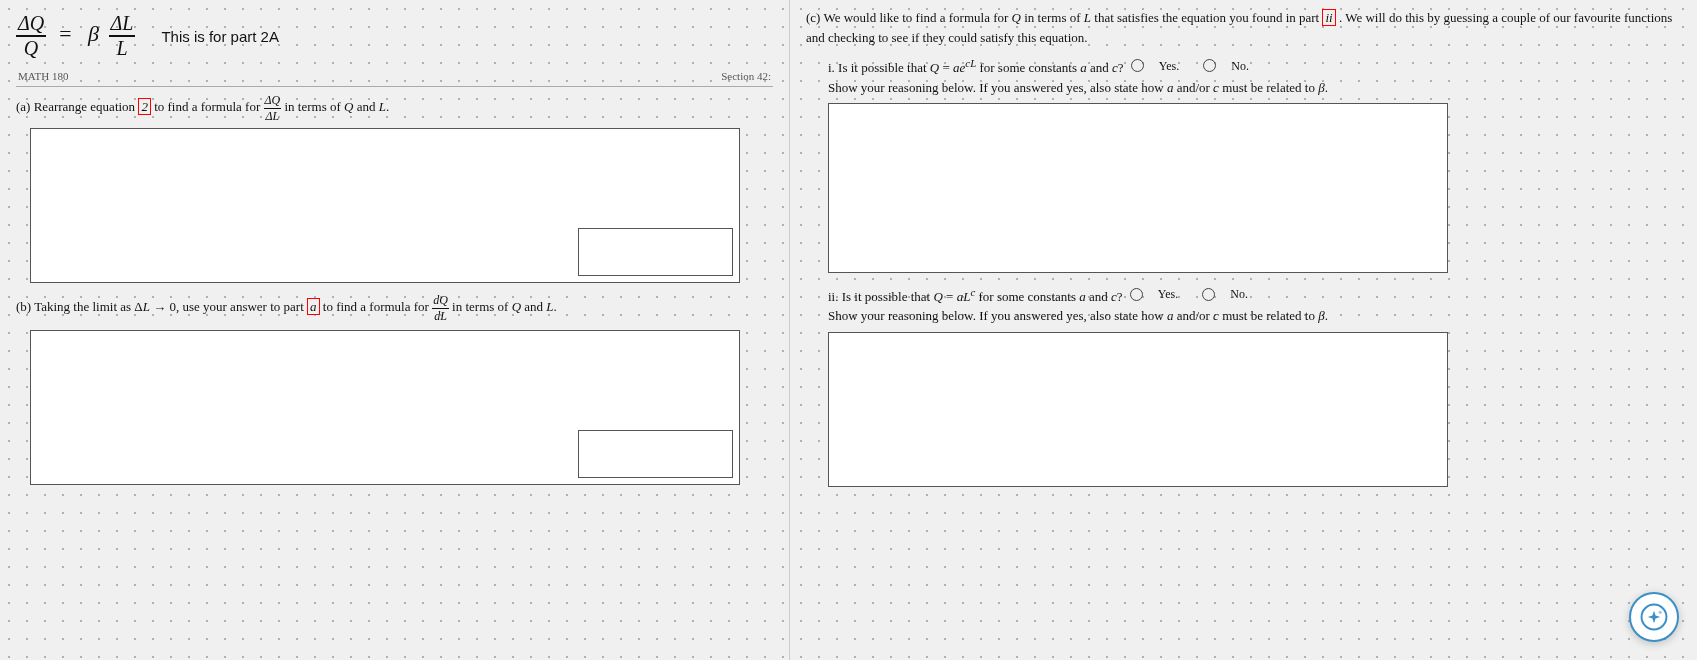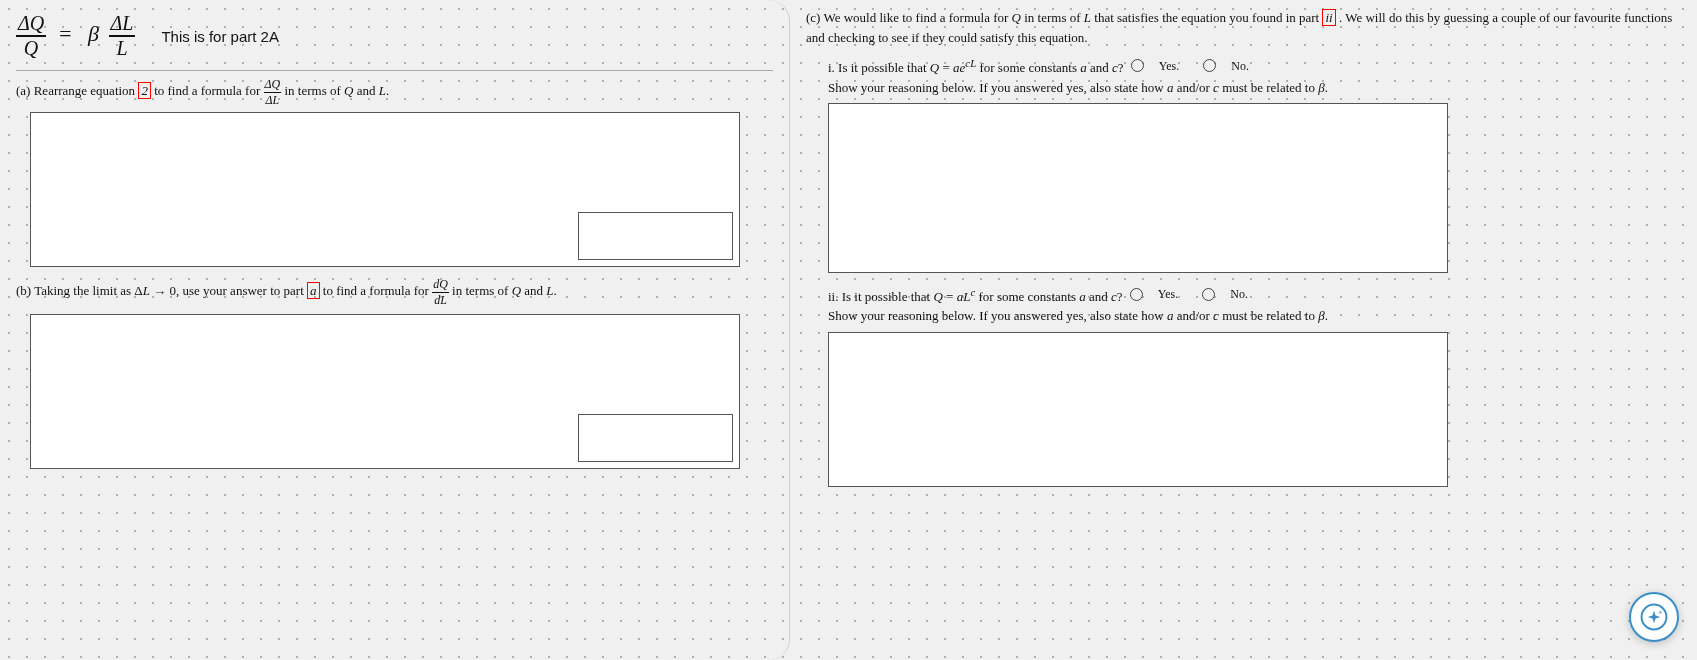--- a/index.html
+++ b/index.html
@@ -18,21 +18,20 @@
       display: flex;
       width: 100%;
       min-height: 660px;
     }
     .left-panel {
       width: 790px;
       padding: 8px 16px 8px 16px;
       flex-shrink: 0;
       border-right: 1px solid #ccc;
       background: transparent;
-      border-radius: 21px;
     }
     .right-panel {
       flex: 1;
       padding: 8px 16px 8px 16px;
       background: transparent;
     }
     .formula-area {
       display: flex;
       align-items: center;
       gap: 18px;
@@ -224,20 +223,24 @@
         <span class="equals-sign">=</span>
         <span class="beta-char">β</span>
         <span class="fraction">
           <span class="numerator"><span class="delta">ΔL</span></span>
           <span class="denominator"><span class="delta">L</span></span>
         </span>
       </span>
       <span class="part-2a-label">This is for part 2A</span>
     </div>
 
+    <div class="page-meta">
+      <span>MATH 180</span>
+      <span>Section 42:</span>
+    </div>
     <hr class="divider-line">
 
 
     <div class="sub-question">
       <div class="sub-question-label">
         <span>(a)</span>
         <span> Rearrange equation </span>
         <span class="red-box">2</span>
         <span> to find a formula for </span>
         <span style="font-style:italic;">

